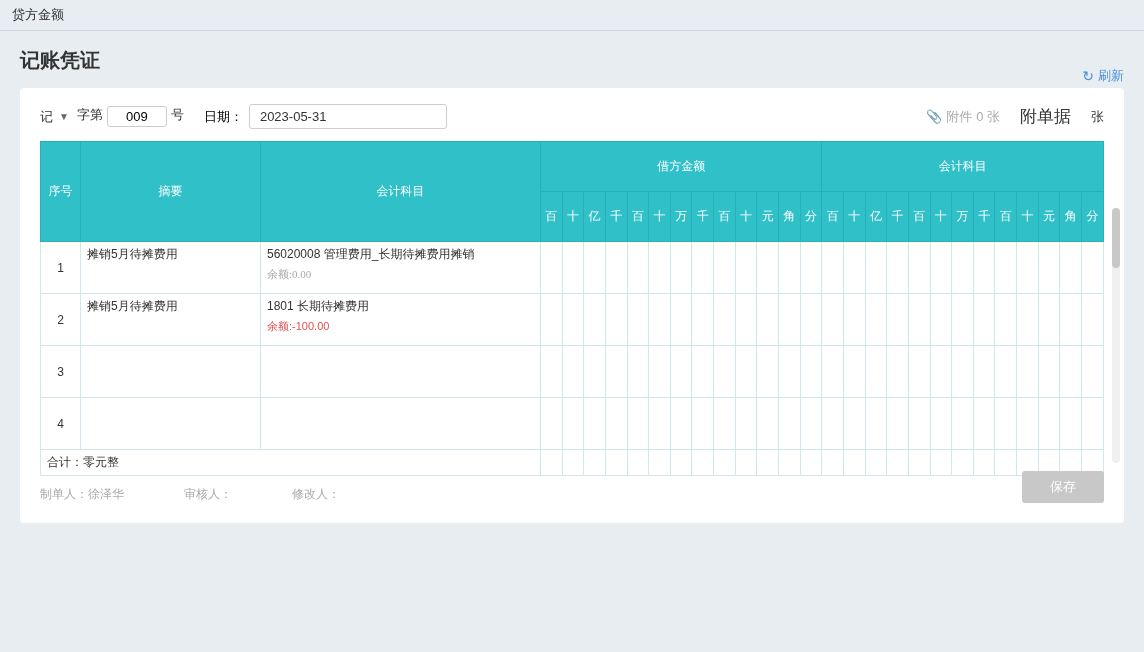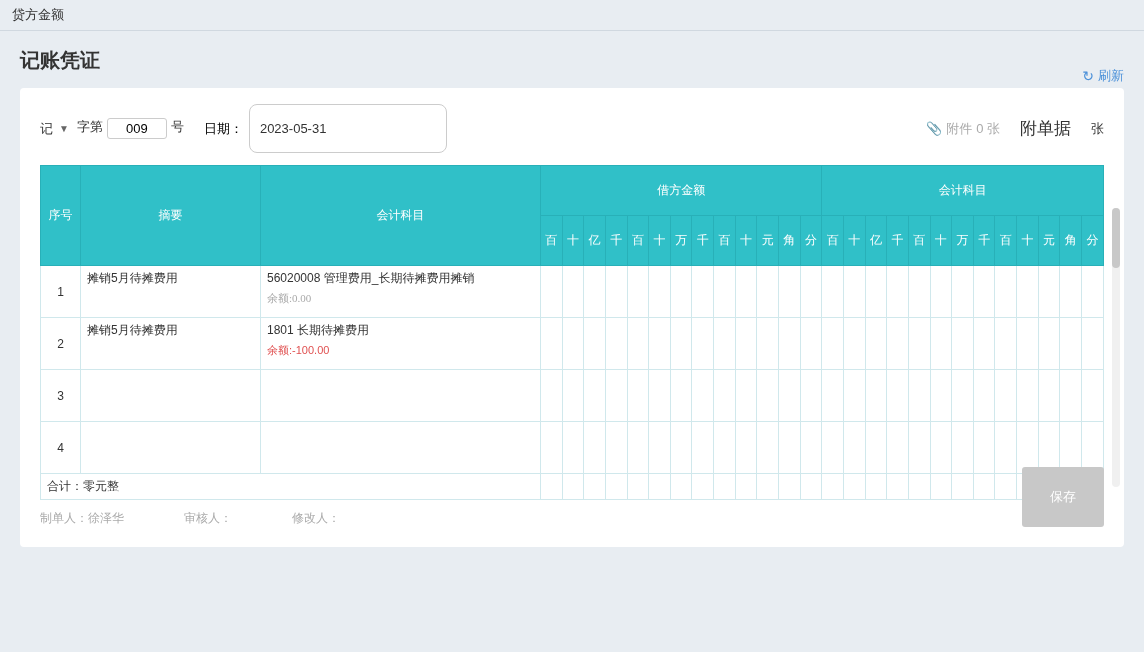--- a/index.html
+++ b/index.html
@@ -84,22 +84,22 @@
     }
     .hao-label { color: #333; font-size: 13px; }
     .date-section {
       display: flex;
       align-items: center;
       gap: 6px;
     }
     .date-label { color: #000000; font-size: 13px; }
     .date-input {
       border: 1px solid #ccc;
-      border-radius: 8px;
-      padding: 16px 10px;
+      border-radius: 3px;
+      padding: 4px 10px;
       font-size: 13px;
       color: #333;
       background: #fff;
     }
     .right-section {
       margin-left: auto;
       display: flex;
       align-items: center;
       gap: 20px;
     }
@@ -190,21 +190,21 @@
       margin-right: 60px;
     }
     .save-btn {
       position: absolute;
       bottom: 20px;
       right: 20px;
       background: #c8c8c8;
       color: #fff;
       border: none;
       border-radius: 3px;
-      padding: 21px 28px;
+      padding: 7px 28px;
       font-size: 13px;
       cursor: pointer;
     }
     .sub-header-row th {
       background: #30c0c8;
     }
     .scrollbar {
       position: absolute;
       right: 4px;
       top: 120px;

